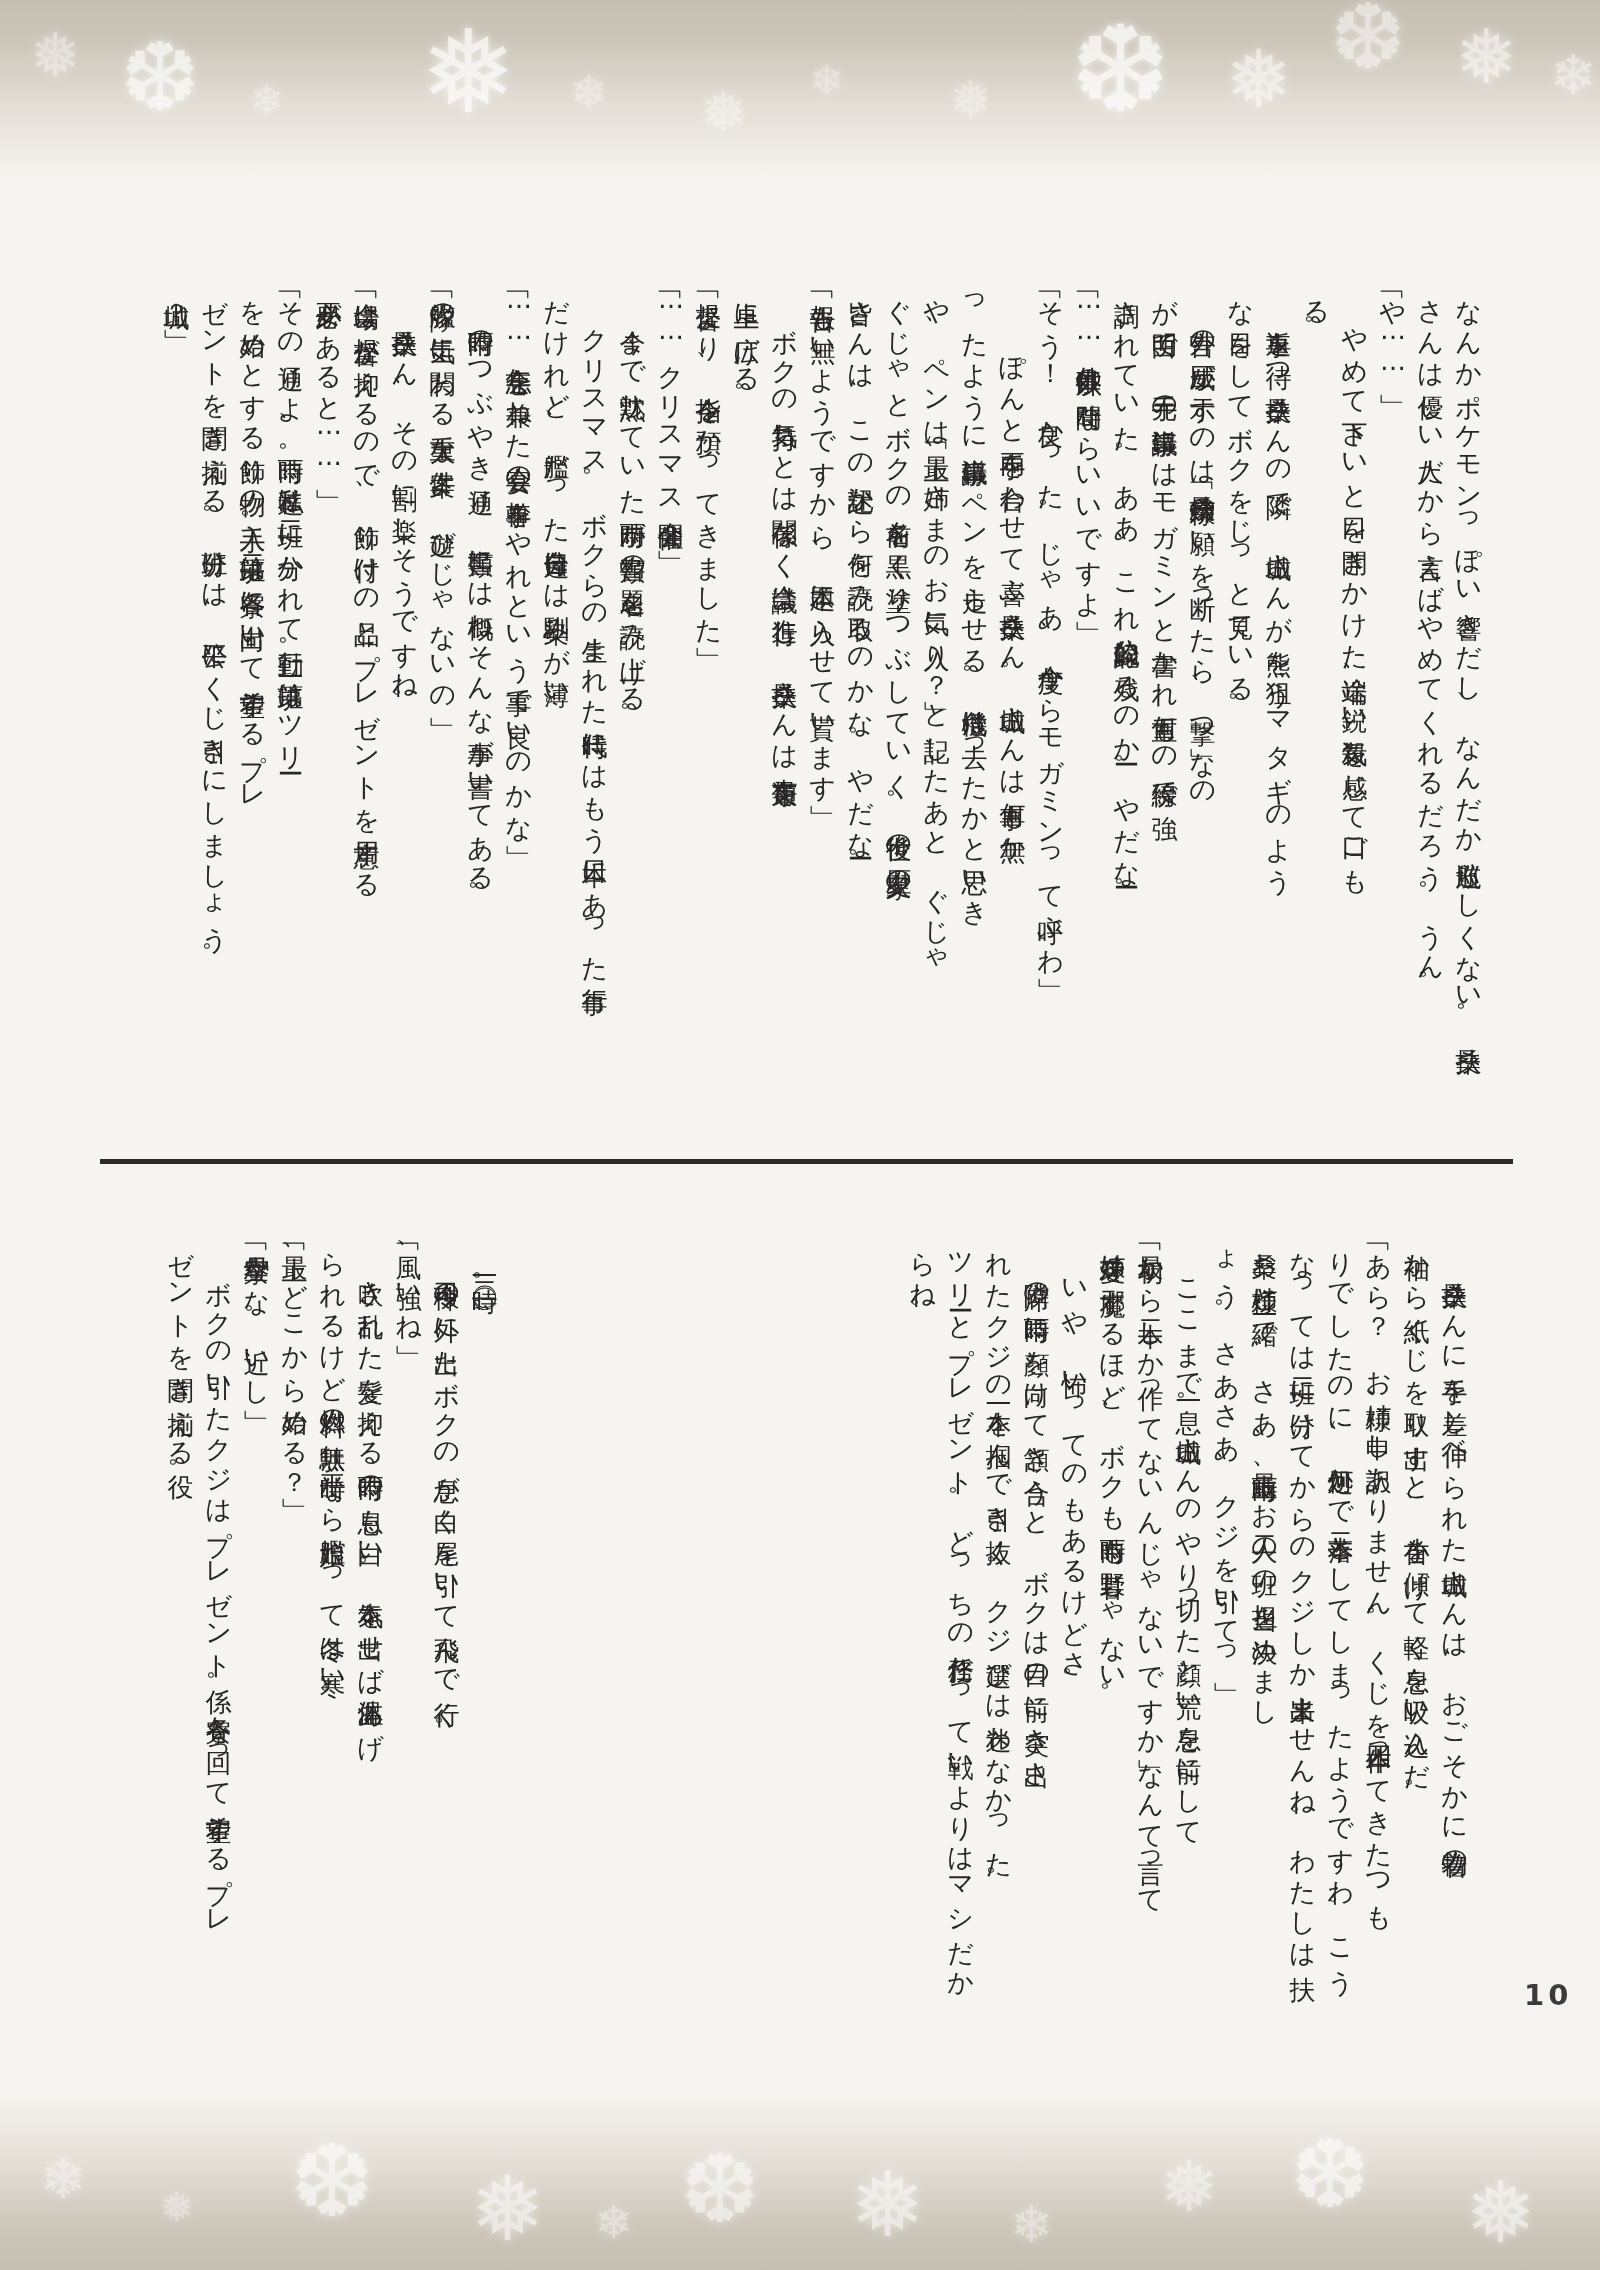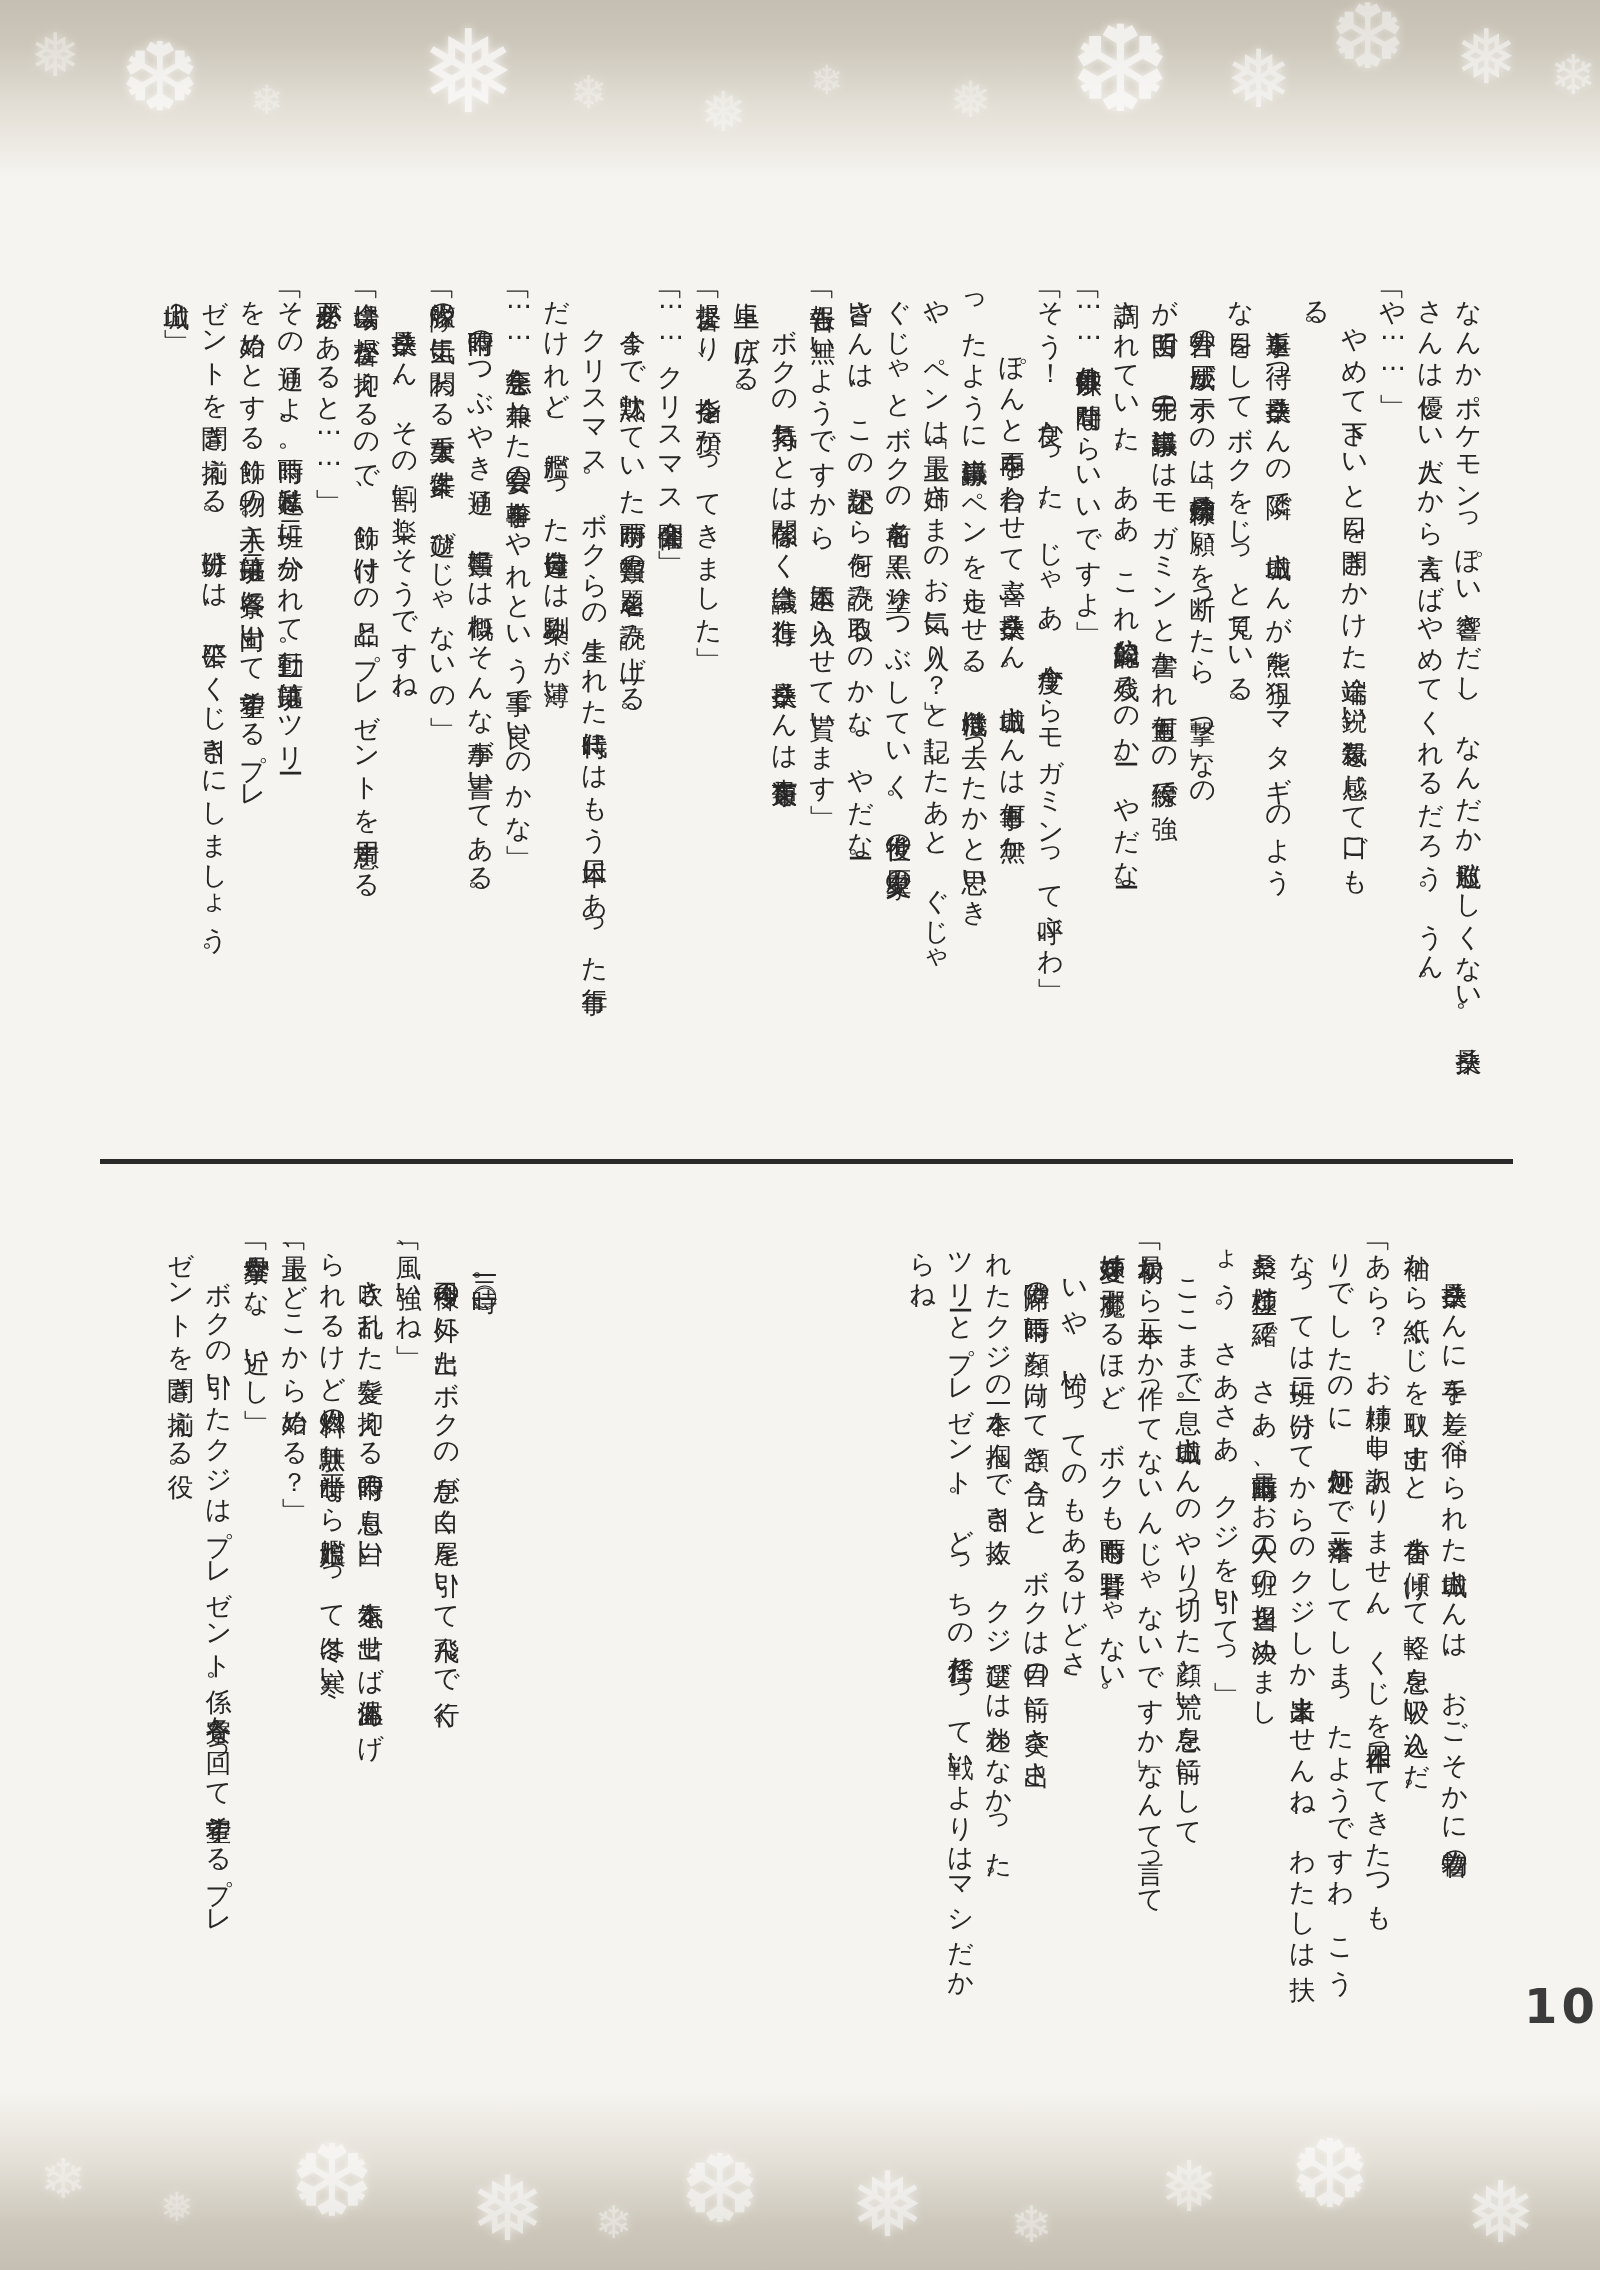--- a/index.html
+++ b/index.html
@@ -25,21 +25,21 @@
   }
   .vline{white-space:nowrap;}
   .indent1{text-indent:28px;}
   .indent2{text-indent:56px;}
   .scene-gap{block-size:400px;}
   .block-top{top:282px;right:112px;width:1384px;height:842px;}
   .block-bottom{top:1234px;right:126px;width:1384px;height:842px;}
   .divider{position:absolute;left:100px;top:1159px;width:1413px;height:5px;background:#2a2a2a;}
   .page-number{
     position:absolute;left:1524px;top:1978px;
-    font-size:48px;font-weight:bold;letter-spacing:4px;color:#3b3b3b;
+    font-size:29px;font-weight:bold;letter-spacing:4px;color:#3b3b3b;
   }
 </style>
 </head>
 <body>
 
 <div class="page">
 
   <div class="band band-top">
       <span class="flake" style="left: 30px; top: 25px; font-size: 60px; opacity: 0.45;">❅</span>
       <span class="flake" style="left: 120px; top: 30px; font-size: 95px; opacity: 0.7;">❆</span>

